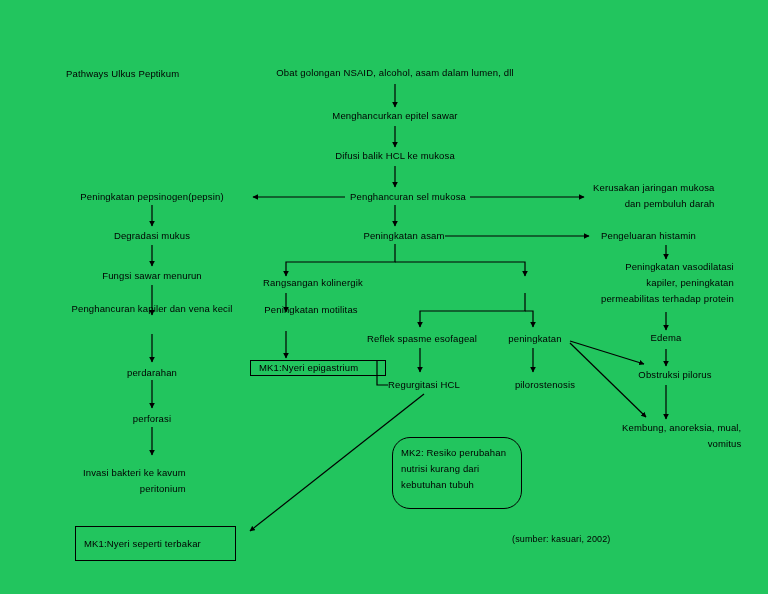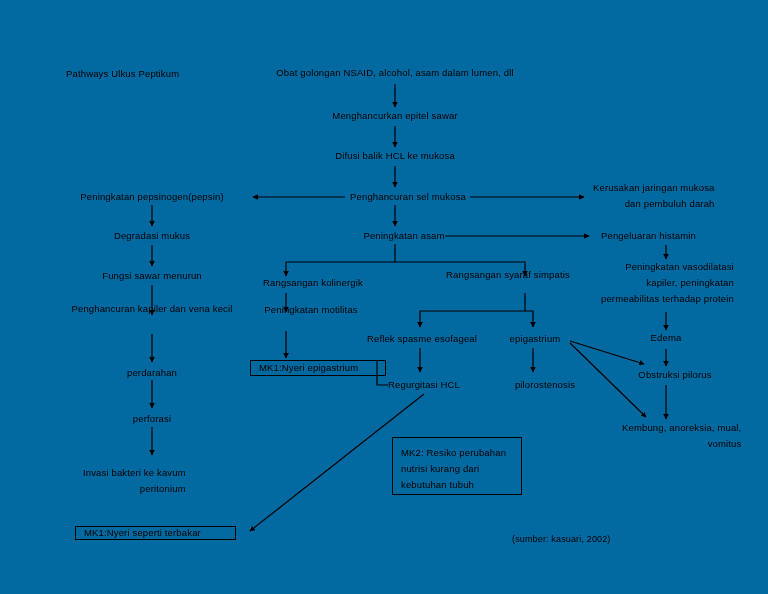--- a/index.html
+++ b/index.html
@@ -4,21 +4,21 @@
 <style>
   html, body {
     margin: 0;
     padding: 0;
     background: #ffffff;
   }
   #canvas {
     position: relative;
     width: 768px;
     height: 594px;
-    background: #0369a1;
+    background: #22c55e;
     font-family: "Liberation Sans", sans-serif;
     overflow: hidden;
   }
   #wires {
     position: absolute;
     left: 0;
     top: 0;
     width: 768px;
     height: 594px;
     pointer-events: none;
@@ -158,27 +158,26 @@
 
   <div class="node left" style="left:83px; top:465px;">Invasi bakteri ke kavum
 peritonium</div>
 
   <div class="node center" style="left:404px; top:228px;">Peningkatan asam</div>
 
   <div class="node center" style="left:313px; top:275px;">Rangsangan kolinergik</div>
 
   <div class="node center" style="left:311px; top:302px;">Peningkatan motilitas</div>
 
-  <div class="node center" style="left:508px; top:267px;">Rangsangan syaraf simpatis</div>
 
   <div class="node center" style="left:422px; top:331px;">Reflek spasme esofageal</div>
 
   <div class="node center" style="left:424px; top:377px;">Regurgitasi HCL</div>
 
-  <div class="node center" style="left:535px; top:331px;">epigastrium</div>
+  <div class="node center" style="left:535px; top:331px;">peningkatan</div>
 
   <div class="node center" style="left:545px; top:377px;">pilorostenosis</div>
 
   <div class="node left" style="left:593px; top:180px;">Kerusakan jaringan mukosa
 dan pembuluh darah</div>
 
   <div class="node left" style="left:601px; top:228px;">Pengeluaran histamin</div>
 
   <div class="node left" style="left:601px; top:259px;">Peningkatan vasodilatasi
 kapiler, peningkatan
@@ -186,21 +185,21 @@
 
   <div class="node center" style="left:666px; top:330px;">Edema</div>
 
   <div class="node center" style="left:675px; top:367px;">Obstruksi pilorus</div>
 
   <div class="node left" style="left:622px; top:420px;">Kembung, anoreksia, mual,
 vomitus</div>
 
   <div class="boxed" style="left:250px; top:360px; width:136px; height:16px;">MK1:Nyeri epigastrium</div>
 
-  <div class="boxed" style="left:75px; top:526px; width:161px; height:14px;">MK1:Nyeri seperti terbakar</div>
-
-  <div class="boxed multiline" style="left:392px; top:437px; width:130px; height:58px;">MK2: Resiko perubahan
+  <div class="boxed" style="left:75px; top:526px; width:161px; height:35px;">MK1:Nyeri seperti terbakar</div>
+
+  <div class="boxed multiline" style="left:392px; top:437px; width:130px; height:72px;border-radius:18px;">MK2: Resiko perubahan
 nutrisi kurang dari
 kebutuhan tubuh</div>
 
   <div class="source" style="left:512px; top:534px;">(sumber: kasuari, 2002)</div>
 
 </div>
 
 </body></html>

